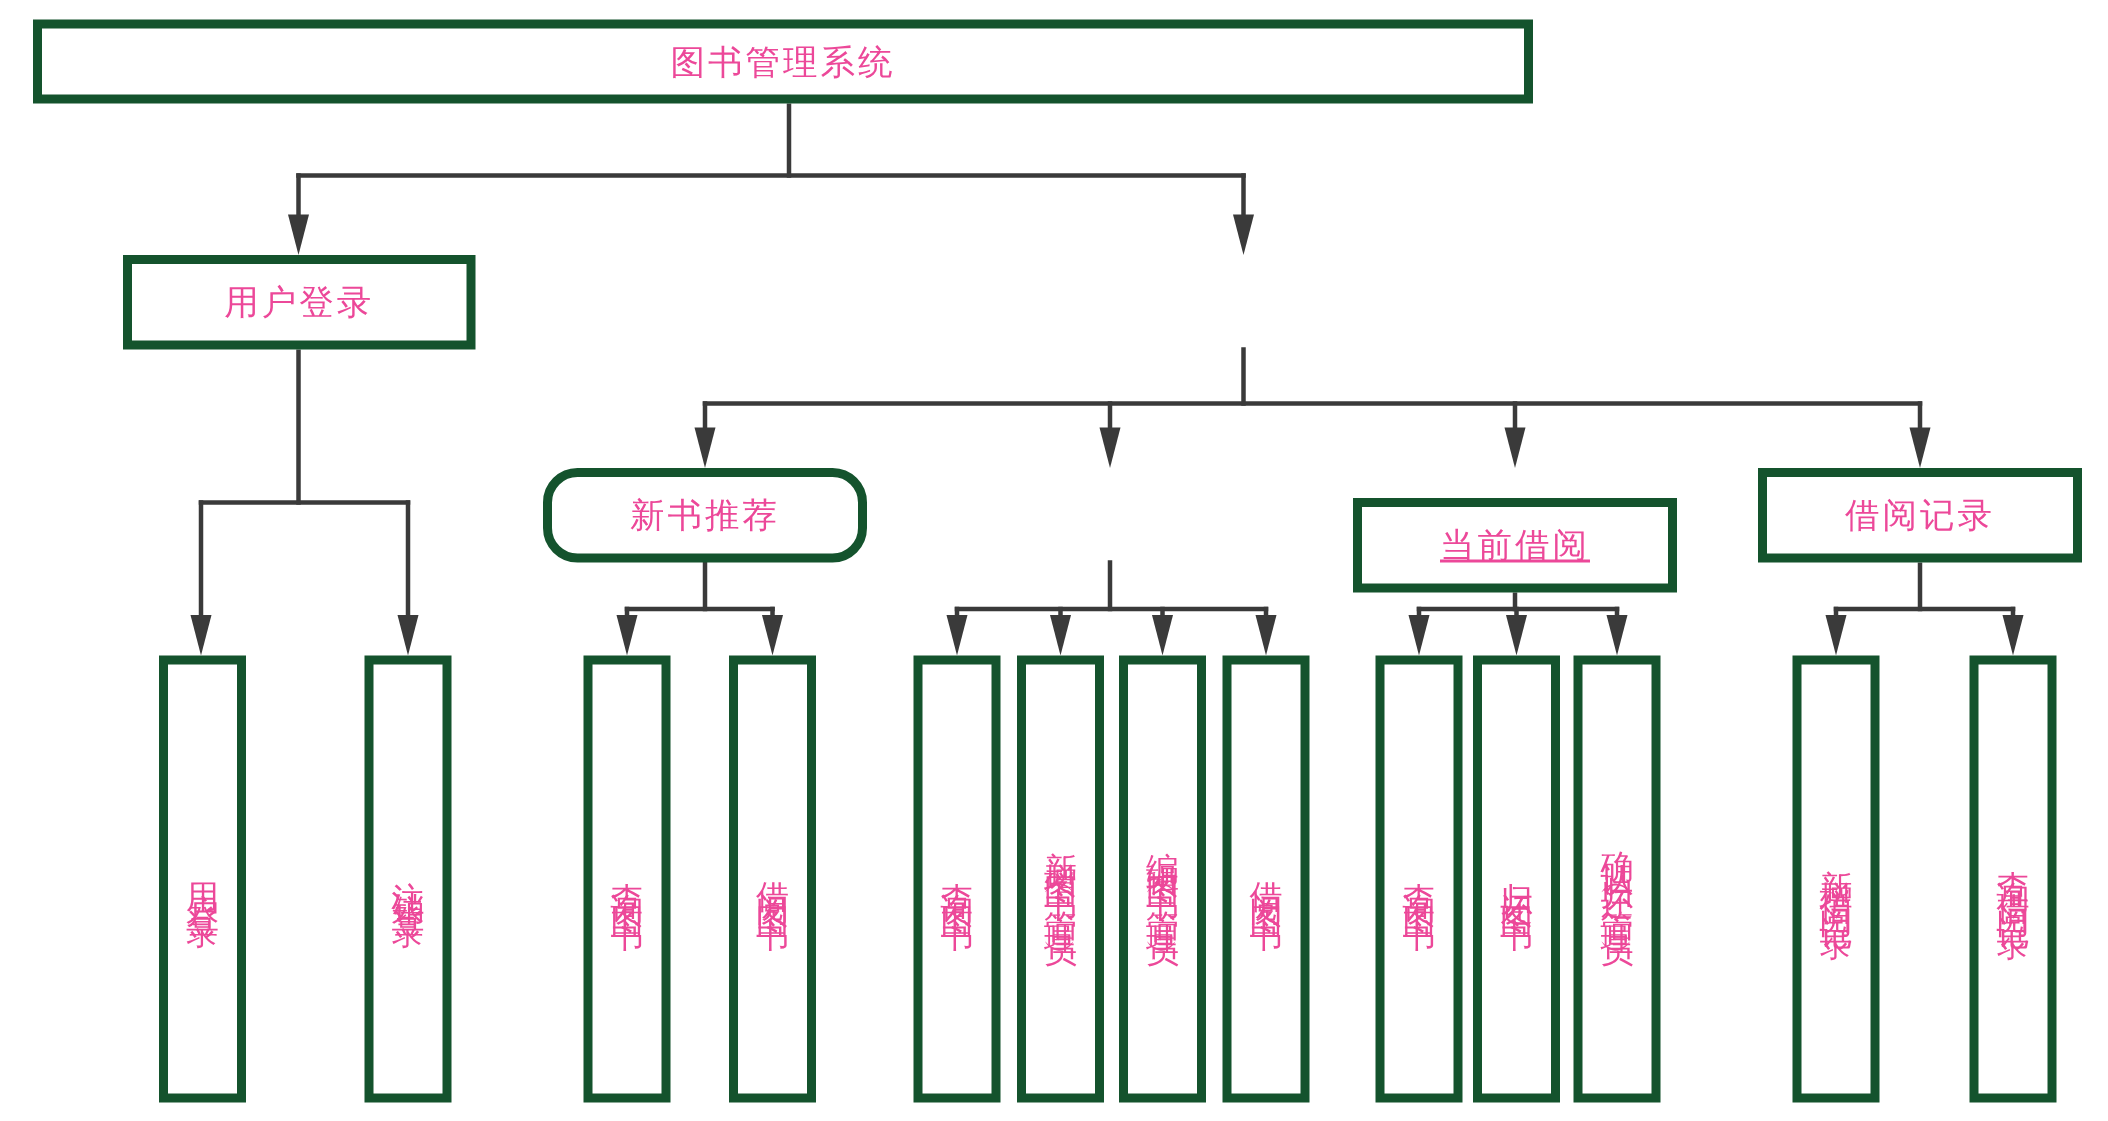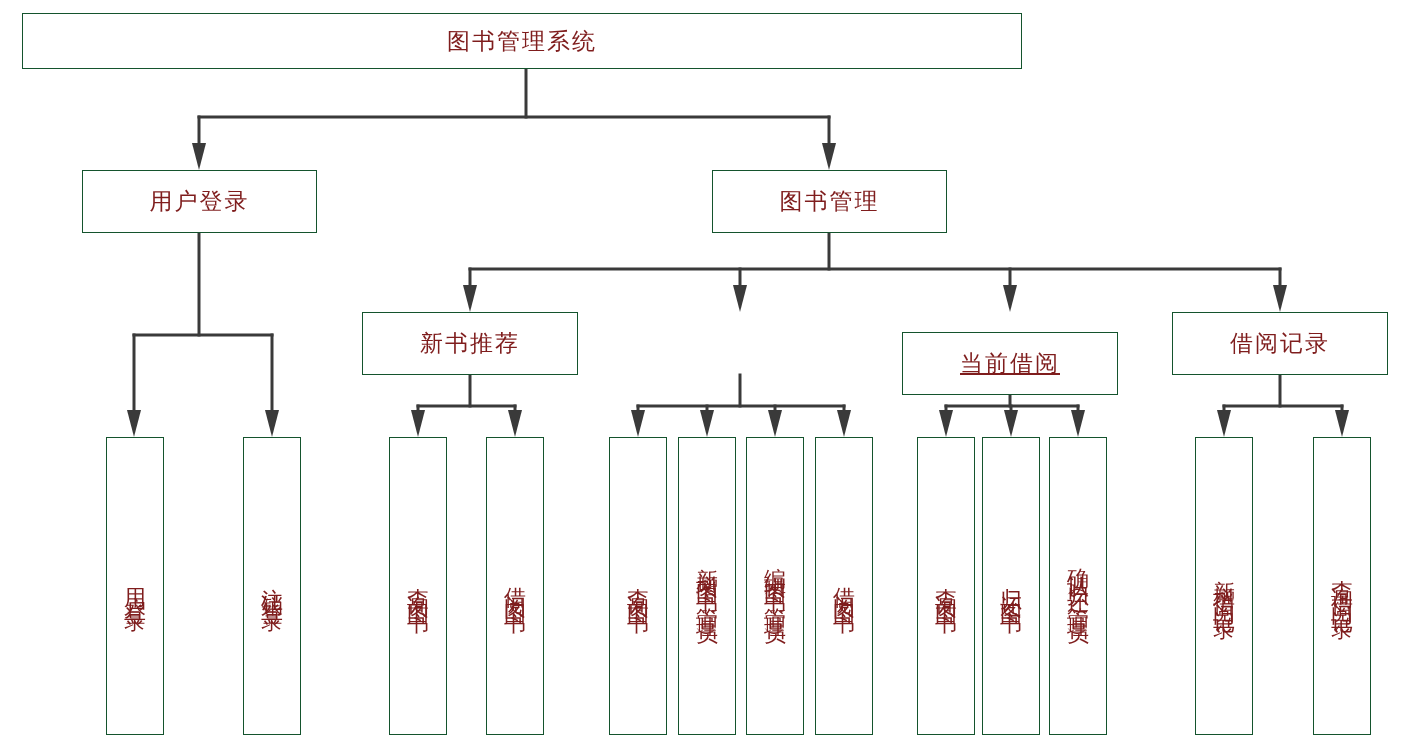--- a/index.html
+++ b/index.html
@@ -27,23 +27,23 @@
     fill: none;
     stroke-linecap: square;
   }
   svg.connectors polygon {
     fill: #3a3a3a;
     stroke: none;
   }
   .node {
     position: absolute;
     box-sizing: border-box;
-    border: 1px solid #14532d;
+    border: 6px solid #14532d;
     background: #ffffff;
-    color: #7f1d1d;
+    color: #ec4899;
     display: flex;
     align-items: center;
     justify-content: center;
     text-align: right;
   }
   .node.h {
     font-size: 23px;
     letter-spacing: 2px;
     line-height: 1;
   }
@@ -132,25 +132,22 @@
       <polygon points="1335,410 1349,410 1342,437"></polygon>
   </svg>
 
   <div class="node h" style="left:22px; top:13px; width:1000px; height:56px;">
     <span>图书管理系统</span>
   </div>
 
   <div class="node h" style="left:82px; top:170px; width:235px; height:63px;">
     <span>用户登录</span>
   </div>
-  <div class="node h" style="left:712px; top:170px; width:235px; height:63px;">
-    <span>图书管理</span>
-  </div>
-
-  <div class="node h" style="left:362px; top:312px; width:216px; height:63px;">
+
+  <div class="node h" style="left:362px; top:312px; width:216px; height:63px;border-radius:23px;">
     <span>新书推荐</span>
   </div>
   <div class="node h" style="left:902px; top:332px; width:216px; height:63px;text-decoration:underline;">
     <span>当前借阅</span>
   </div>
   <div class="node h" style="left:1172px; top:312px; width:216px; height:63px;">
     <span>借阅记录</span>
   </div>
 
   <div class="node v" style="left:106px; top:437px; width:58px; height:298px;">

